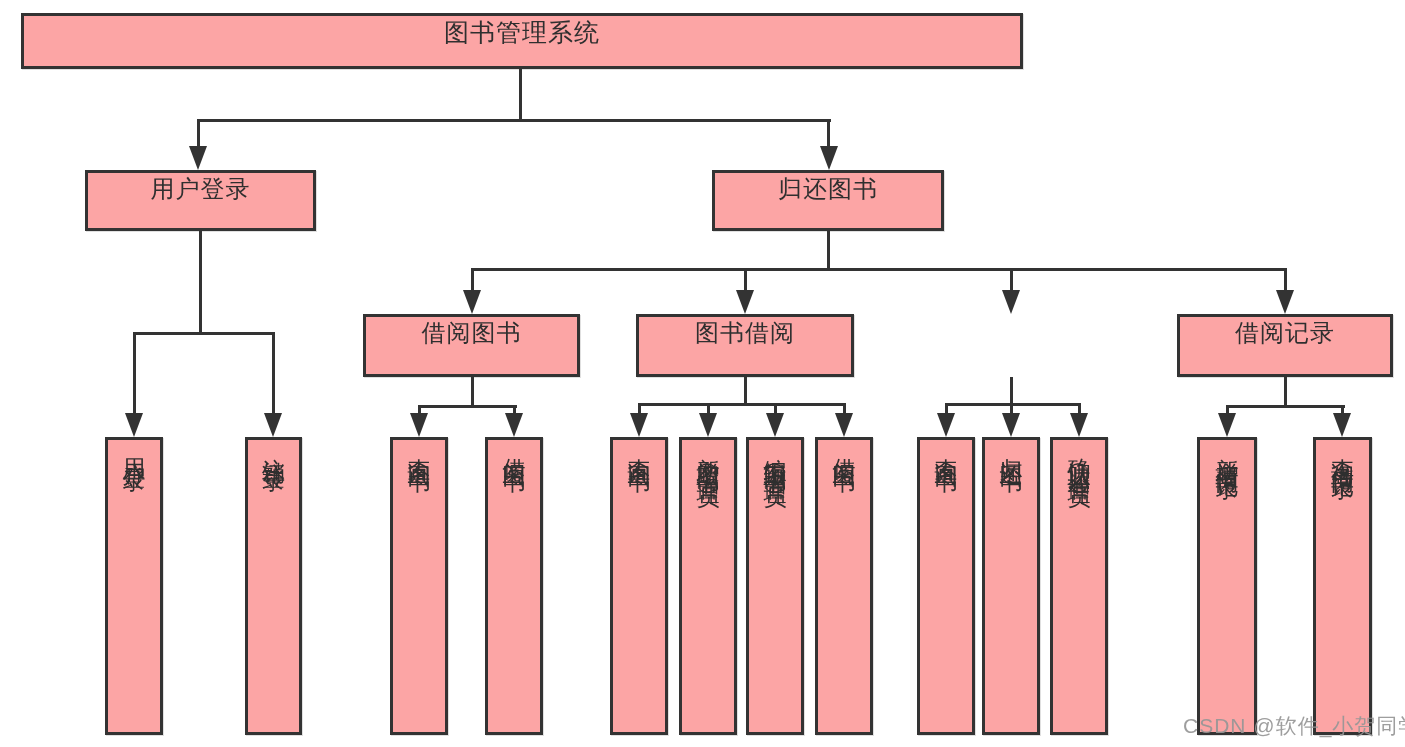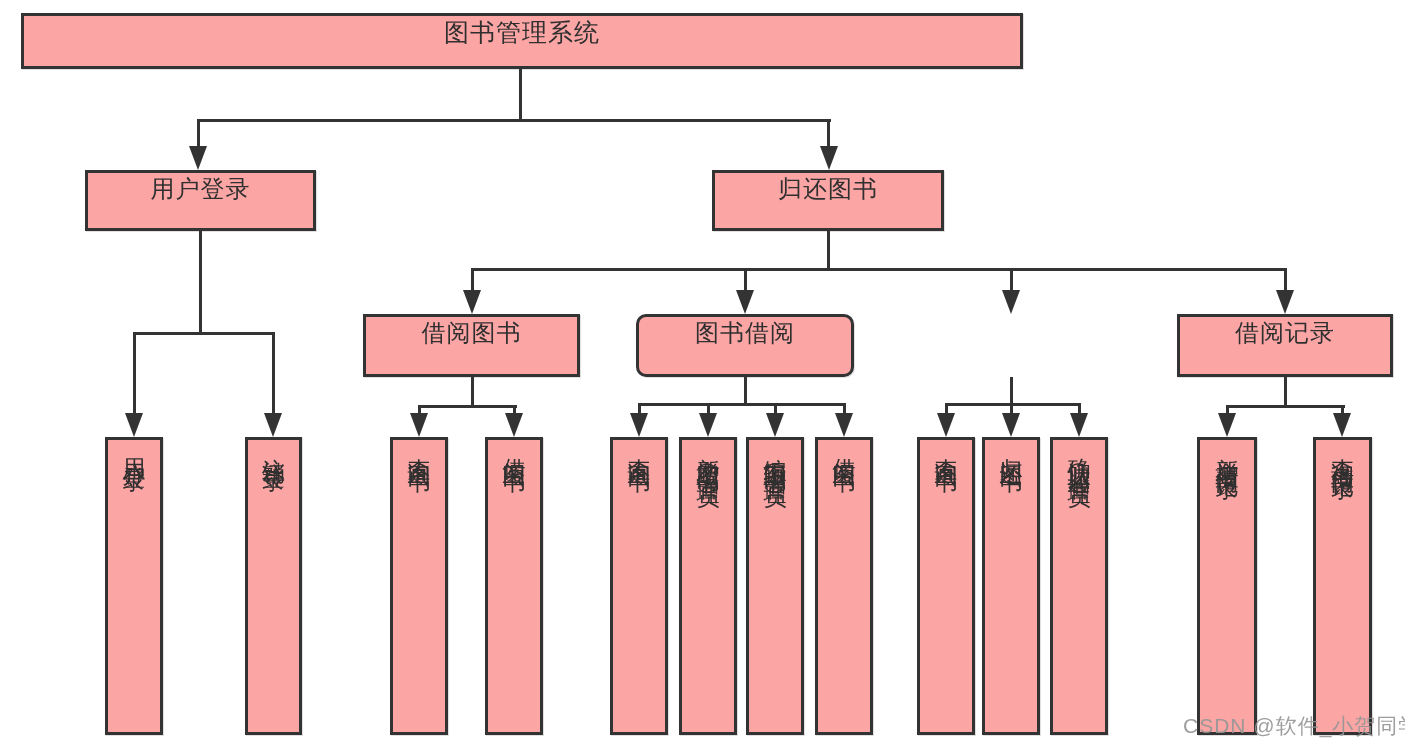--- a/index.html
+++ b/index.html
@@ -89,21 +89,21 @@
   <div class="vline" style="left:744px; top:269px; height:23px;"></div>
   <div class="arrow" style="left:736px; top:290px;"></div>
   <div class="vline" style="left:1010px; top:269px; height:23px;"></div>
   <div class="arrow" style="left:1002px; top:290px;"></div>
   <div class="vline" style="left:1284px; top:269px; height:23px;"></div>
   <div class="arrow" style="left:1276px; top:290px;"></div>
 
   <div class="box" style="left:363px; top:314px; width:217px; height:63px;">
     <span>借阅图书</span>
   </div>
-  <div class="box" style="left:636px; top:314px; width:218px; height:63px;border-radius:10px;">
+  <div class="box" style="left:636px; top:314px; width:218px; height:63px;">
     <span>图书借阅</span>
   </div>
   <div class="box" style="left:1177px; top:314px; width:216px; height:63px;">
     <span>借阅记录</span>
   </div>
 
   <div class="vline" style="left:471px; top:377px; height:31px;"></div>
   <div class="hline" style="left:418px; top:405px; width:99px;"></div>
   <div class="vline" style="left:418px; top:406px; height:9px;"></div>
   <div class="arrow" style="left:410px; top:413px;"></div>

